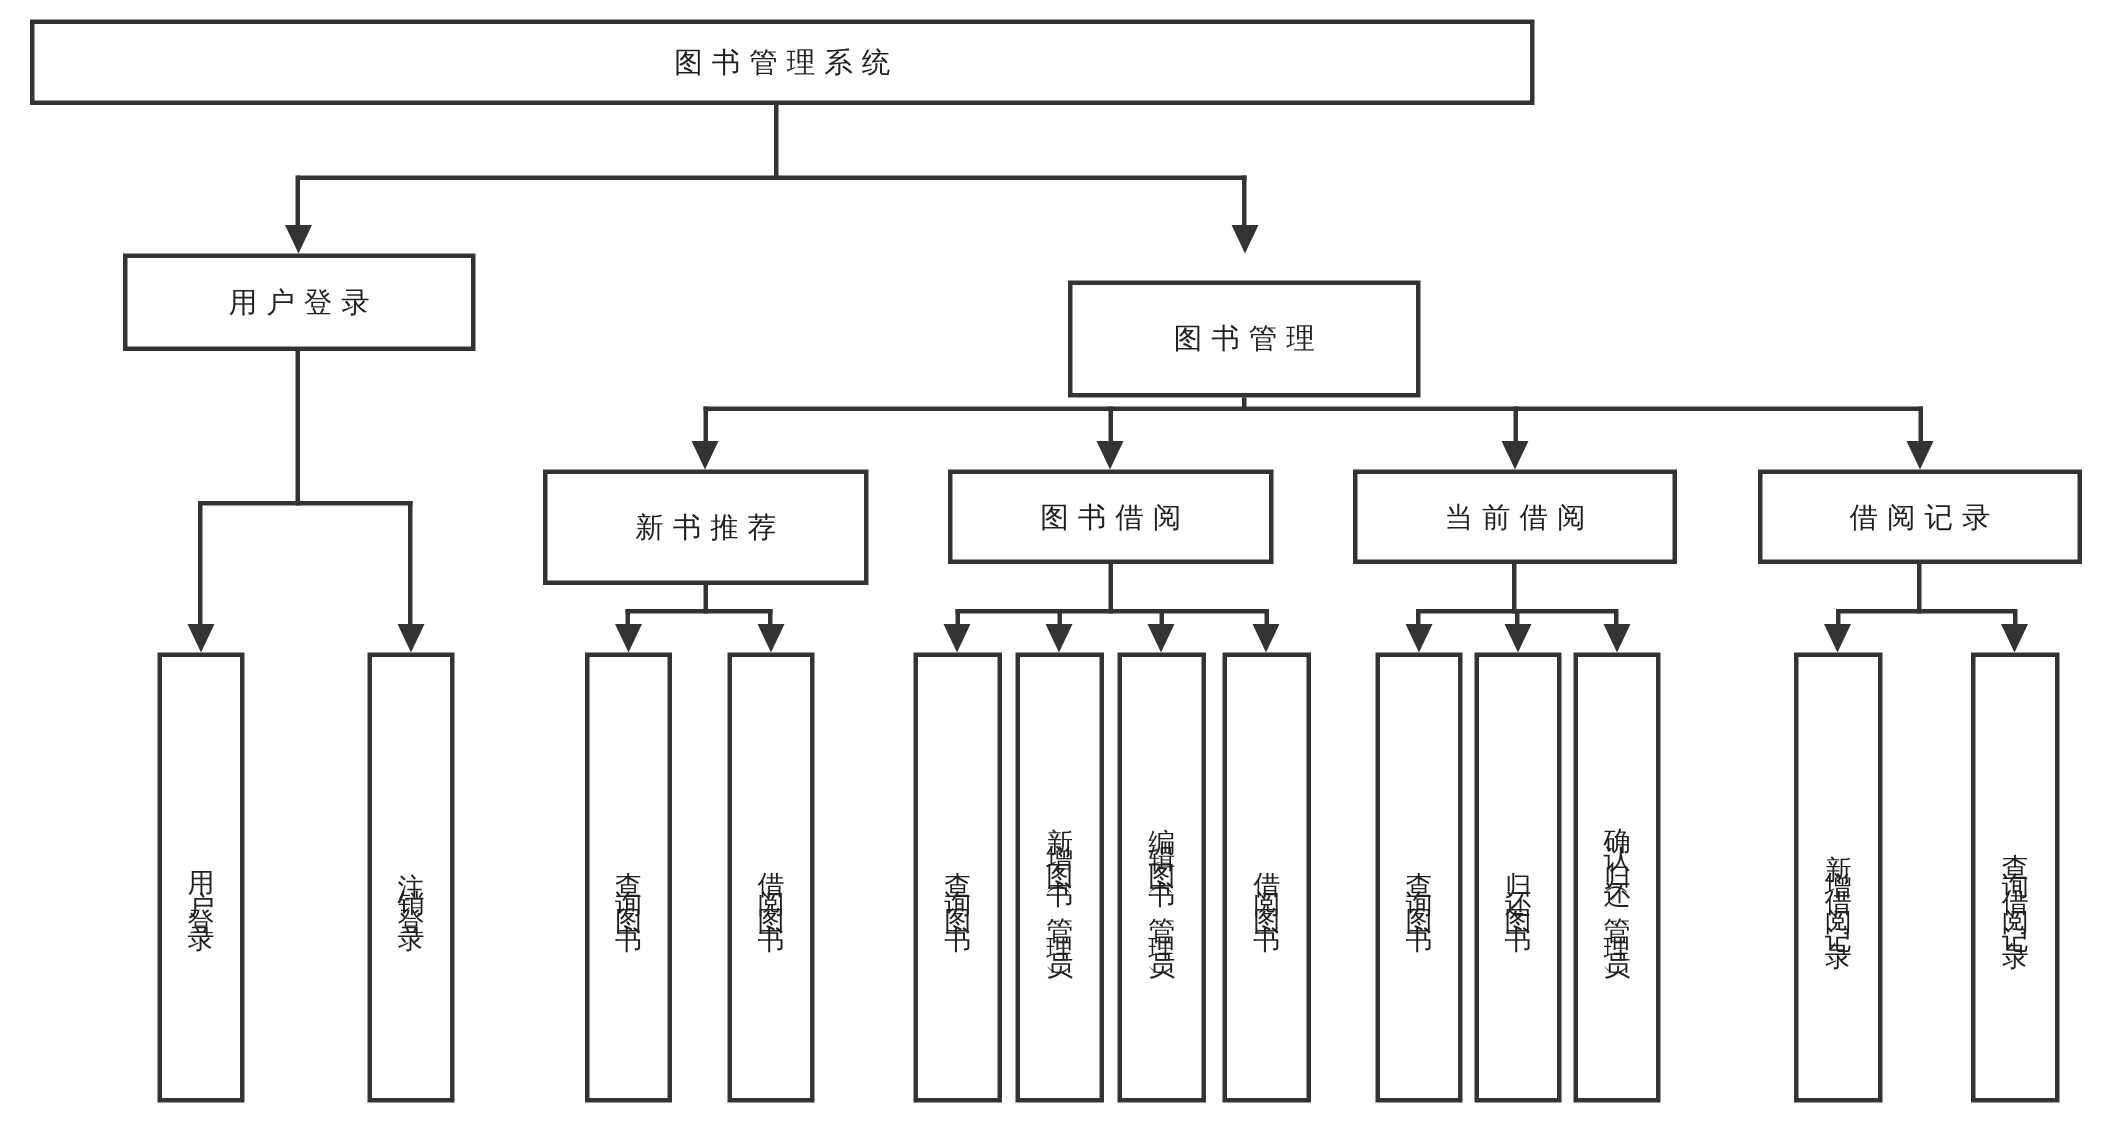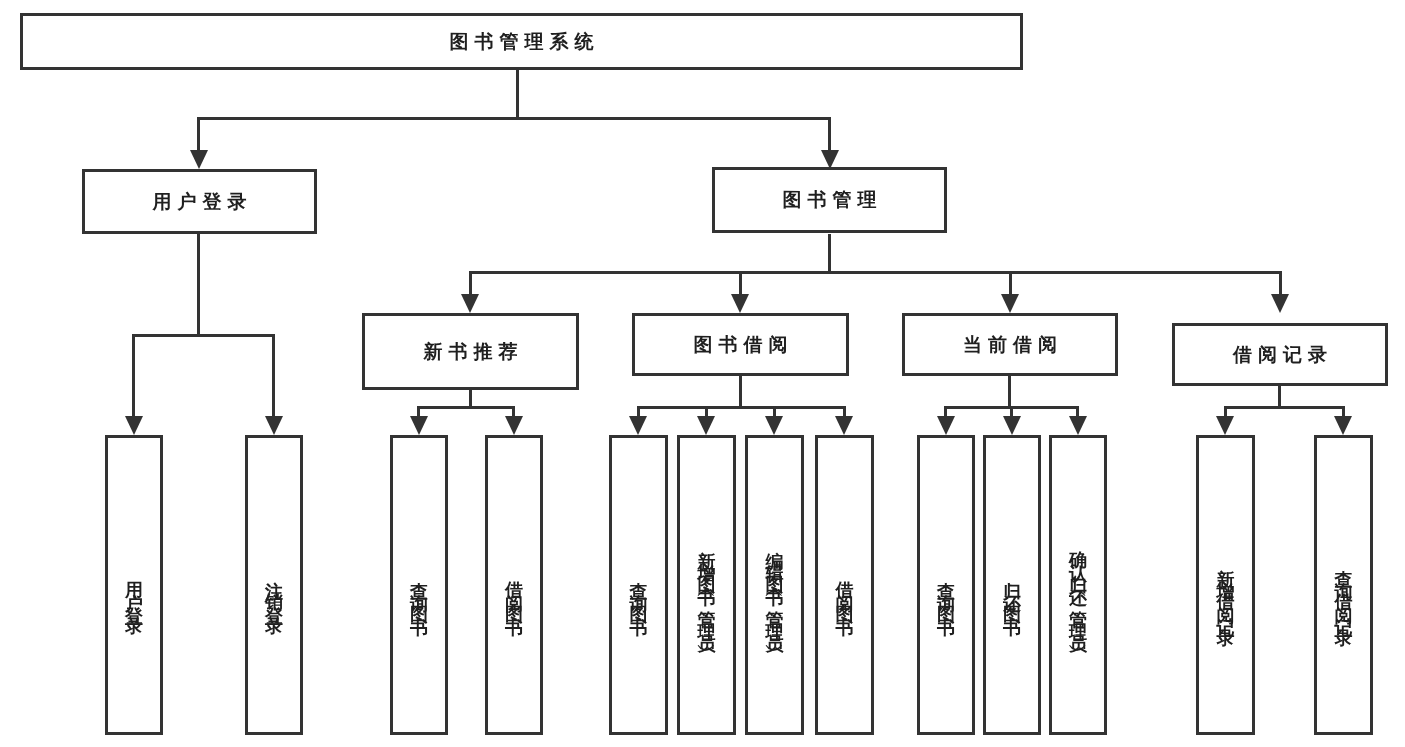--- a/index.html
+++ b/index.html
@@ -5,21 +5,21 @@
   html,body{margin:0;padding:0;background:#ffffff;}
   #canvas{
     position:relative;width:1405px;height:747px;background:#ffffff;overflow:hidden;
     font-family:"Liberation Sans","DejaVu Sans",sans-serif;color:#1f1f1f;
   }
   .node{
     position:absolute;box-sizing:border-box;background:#ffffff;border:3px solid #333333;
     display:flex;align-items:center;justify-content:center;z-index:2;
   }
   .node .lbl{
-    font-size:19px;letter-spacing:6px;margin-right:-6px;white-space:nowrap;color:#1f1f1f;font-weight:bold;
+    font-size:19px;letter-spacing:6px;margin-right:-6px;white-space:nowrap;color:#1f1f1f;
   }
   .leaf .lbl{
     writing-mode:vertical-rl;text-orientation:mixed;
     font-size:18px;letter-spacing:12px;margin-right:0;margin-bottom:-12px;
     line-height:1;white-space:nowrap;
   }
   .vline{position:absolute;width:3px;background:#333333;z-index:1;}
   .hline{position:absolute;height:3px;background:#333333;z-index:1;}
   .arrow{
     position:absolute;width:0;height:0;z-index:1;
@@ -35,34 +35,34 @@
 
 <div id="canvas">
 
   <div class="node" style="left:20px;top:13px;width:1003px;height:57px">
     <span class="lbl">图书管理系统</span>
   </div>
 
   <div class="node" style="left:82px;top:169px;width:235px;height:65px">
     <span class="lbl">用户登录</span>
   </div>
-  <div class="node" style="left:712px;top:167px;width:235px;height:66px">
+  <div class="node" style="left:712px;top:187px;width:235px;height:78px">
     <span class="lbl">图书管理</span>
   </div>
 
   <div class="node" style="left:362px;top:313px;width:217px;height:77px">
     <span class="lbl">新书推荐</span>
   </div>
   <div class="node" style="left:632px;top:313px;width:217px;height:63px">
     <span class="lbl">图书借阅</span>
   </div>
   <div class="node" style="left:902px;top:313px;width:216px;height:63px">
     <span class="lbl">当前借阅</span>
   </div>
-  <div class="node" style="left:1172px;top:323px;width:216px;height:63px">
+  <div class="node" style="left:1172px;top:313px;width:216px;height:63px">
     <span class="lbl">借阅记录</span>
   </div>
 
   <div class="node leaf" style="left:105px;top:435px;width:58px;height:300px">
     <span class="lbl">用户登录</span>
   </div>
   <div class="node leaf" style="left:245px;top:435px;width:58px;height:300px">
     <span class="lbl">注销登录</span>
   </div>
 

